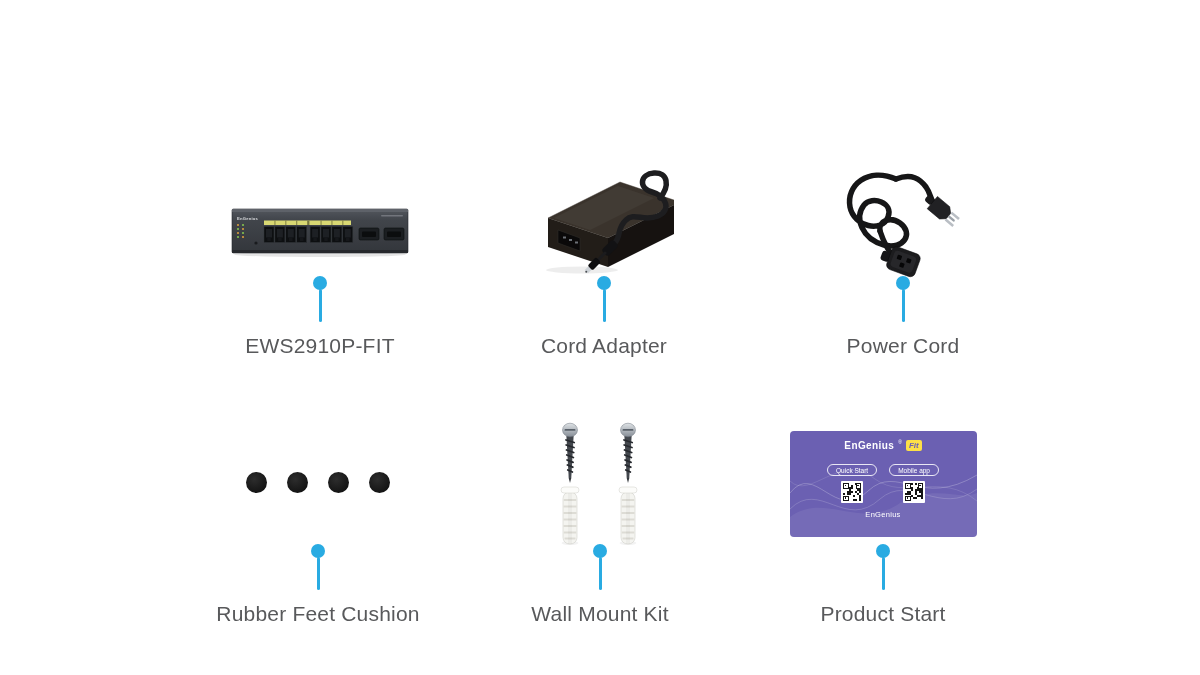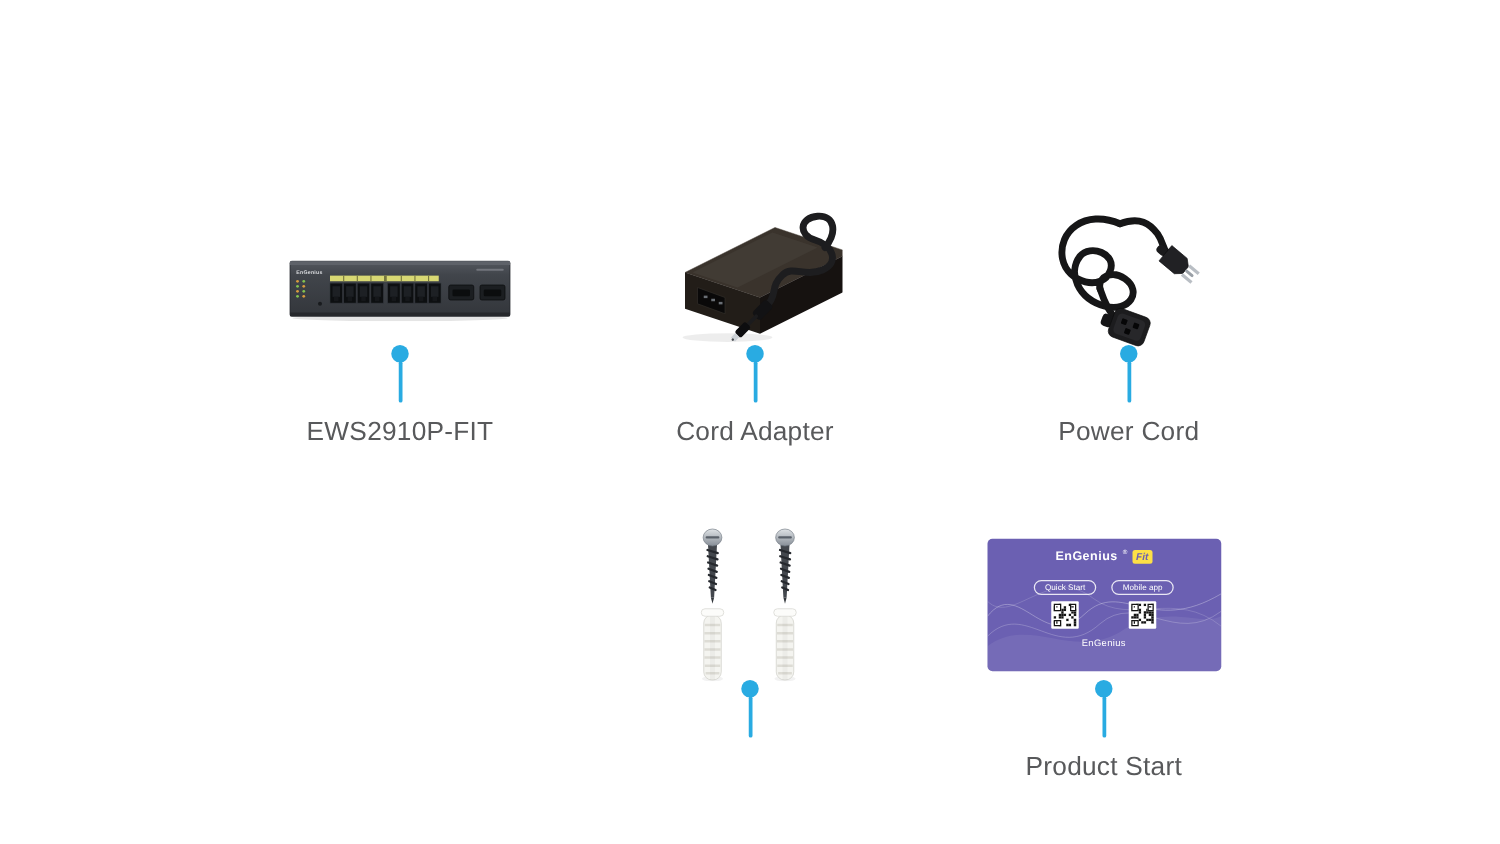--- a/index.html
+++ b/index.html
@@ -202,20 +202,35 @@
         </g>
       </svg>
     </div>
     <div class="pointer">
       <span class="dot"></span>
       <span class="stem"></span>
     </div>
     <div class="label">Power Cord</div>
   </section>
 
+  <section class="cell r2" style="left:168px">
+    <div class="art">
+      <div class="feet">
+        <span class="foot"></span>
+        <span class="foot"></span>
+        <span class="foot"></span>
+        <span class="foot"></span>
+      </div>
+    </div>
+    <div class="pointer">
+      <span class="dot"></span>
+      <span class="stem"></span>
+    </div>
+    <div class="label">Rubber Feet Cushion</div>
+  </section>
 
   <section class="cell r2" style="left:450px">
     <div class="art">
       <svg width="120" height="124" viewBox="0 0 120 124" style="transform:translateY(4px)">
         <defs>
           <linearGradient id="headGrad" x1="0" y1="0" x2="0" y2="1">
             <stop offset="0" stop-color="#dfe3e6"></stop>
               <stop offset="1" stop-color="#878e97"></stop>
           </linearGradient>
           <g id="screw">
@@ -236,20 +251,21 @@
         <use href="#screw" transform="translate(30,0)"></use>
         <use href="#screw" transform="translate(88,0)"></use>
         <use href="#anchor" transform="translate(30,66)"></use>
         <use href="#anchor" transform="translate(88,66)"></use>
       </svg>
     </div>
     <div class="pointer">
       <span class="dot"></span>
       <span class="stem"></span>
     </div>
+    <div class="label">Wall Mount Kit</div>
   </section>
 
   <section class="cell r2" style="left:733px">
     <div class="art">
       <div class="card">
         <svg class="waves" viewBox="0 0 187 106" preserveAspectRatio="none">
           <path d="M0,86 C35,60 70,100 110,72 C145,52 170,70 187,62 L187,106 L0,106 Z" fill="rgba(255,255,255,0.07)"></path>
           <path d="M0,62 C25,30 45,92 78,60 C108,32 130,78 187,44" fill="none" stroke="rgba(255,255,255,0.30)" stroke-width="0.8"></path>
           <path d="M0,78 C30,48 55,100 90,68 C120,42 150,86 187,58" fill="none" stroke="rgba(255,255,255,0.22)" stroke-width="0.8"></path>
           <path d="M0,50 C20,70 50,20 85,48 C115,70 150,40 187,70" fill="none" stroke="rgba(255,255,255,0.16)" stroke-width="0.8"></path>

